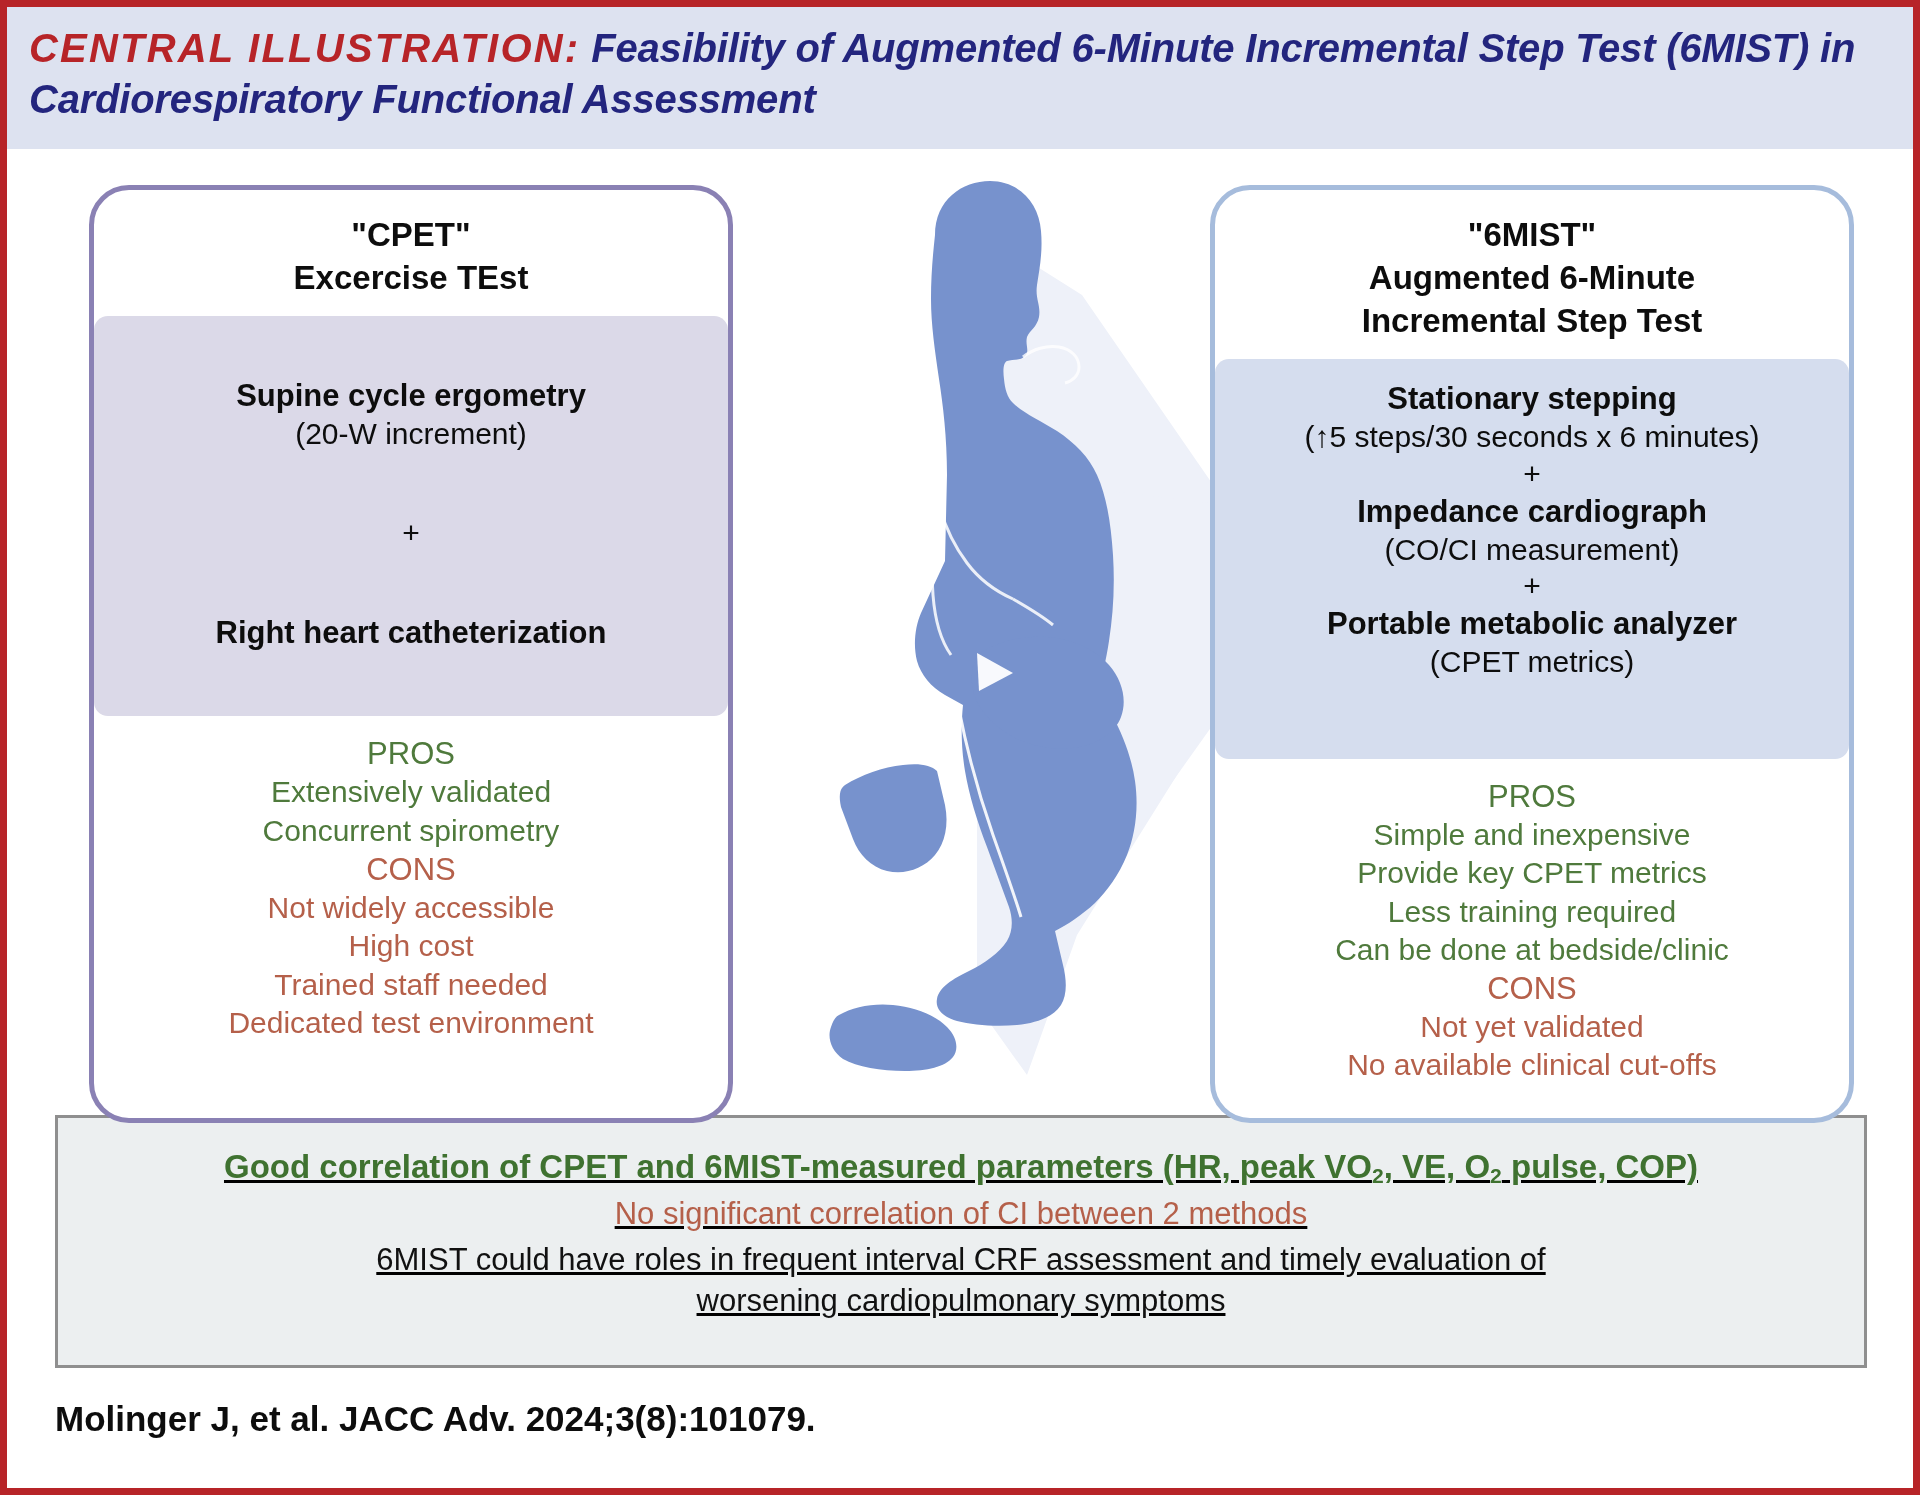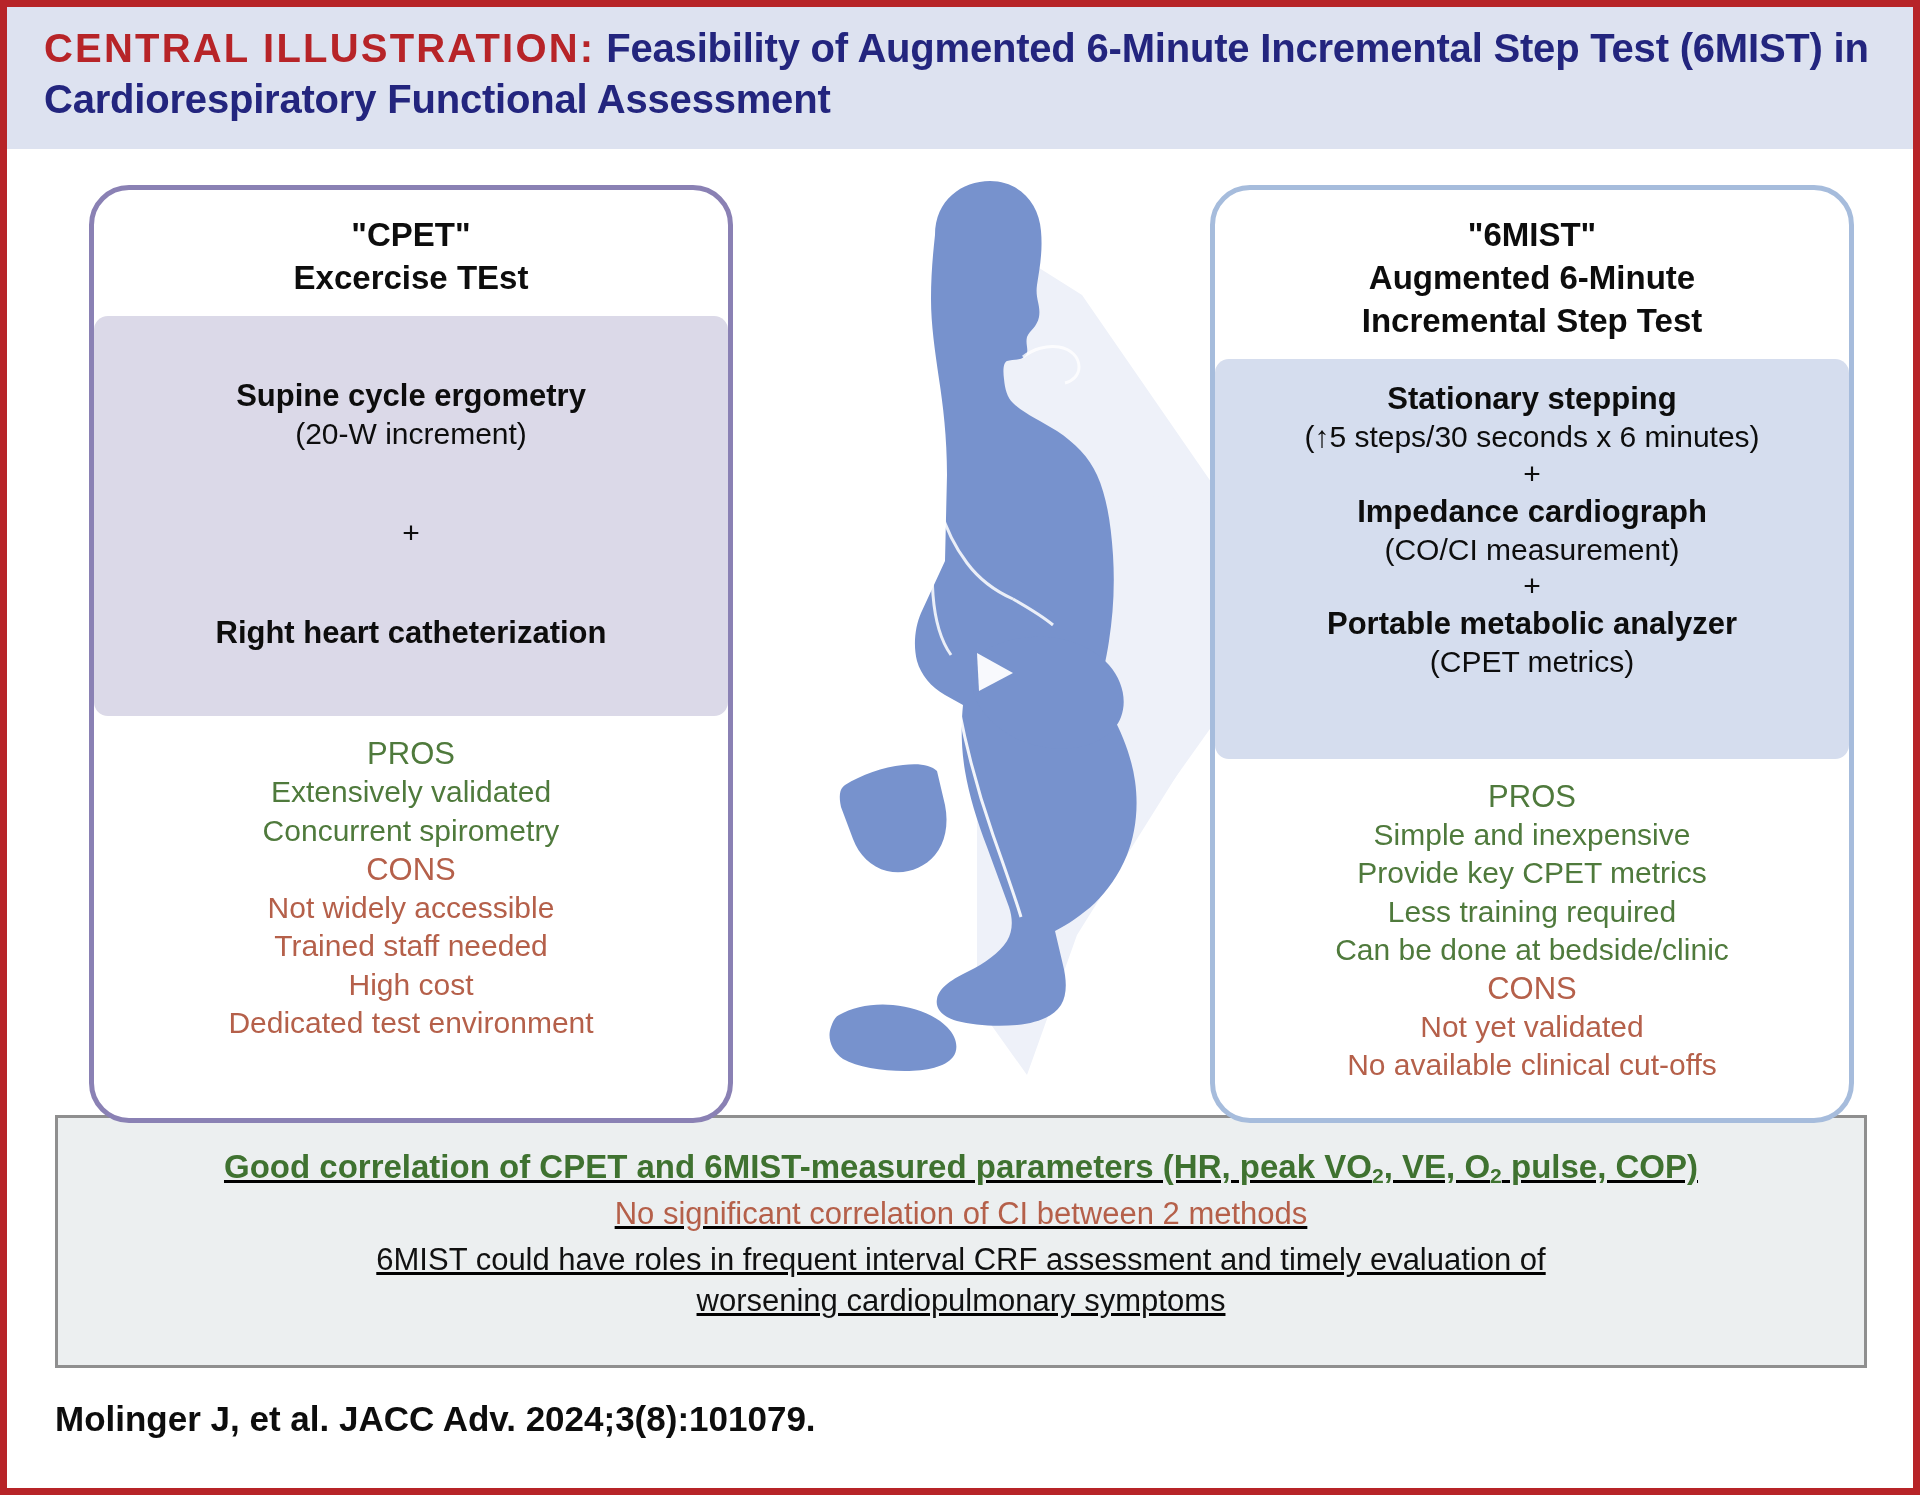--- a/index.html
+++ b/index.html
@@ -22,21 +22,22 @@
 
   
   #header-band {
     position: absolute;
     left: 0;
     top: 0;
     width: 100%;
     height: 142px;
     background: #dde2f0;
     box-sizing: border-box;
-    padding: 16px 34px 0 37px;
+    padding: 16px 34px 0 22px;
+    font-style: italic;
   }
   #header-title {
     font-size: 40px;
     font-weight: bold;
     line-height: 1.28;
     color: #23257e;
     letter-spacing: -0.2px;
     margin: 0;
   }
   #header-title .ci-label {
@@ -218,22 +219,22 @@
       <div class="band-plus">+</div>
       <div class="gap-lg"></div>
       <div class="band-main">Right heart catheterization</div>
     </div>
     <div class="proscons">
       <div class="pc-head pros">PROS</div>
       <div class="pc-item pros">Extensively validated</div>
       <div class="pc-item pros">Concurrent spirometry</div>
       <div class="pc-head cons">CONS</div>
       <div class="pc-item cons">Not widely accessible</div>
+      <div class="pc-item cons">High cost</div>
       <div class="pc-item cons">Trained staff needed</div>
-      <div class="pc-item cons">High cost</div>
       <div class="pc-item cons">Dedicated test environment</div>
     </div>
   </div>
 
   <div id="figure-wrap">
     <svg width="400" height="932" viewBox="0 0 400 932" xmlns="http://www.w3.org/2000/svg">
 
       <polygon points="125,38 255,120 400,330 400,520 250,760 200,900 150,830 150,300" fill="#eef1f9"></polygon>
       <polygon points="150,300 400,330 400,530 215,790" fill="#eef1f9"></polygon>
 

